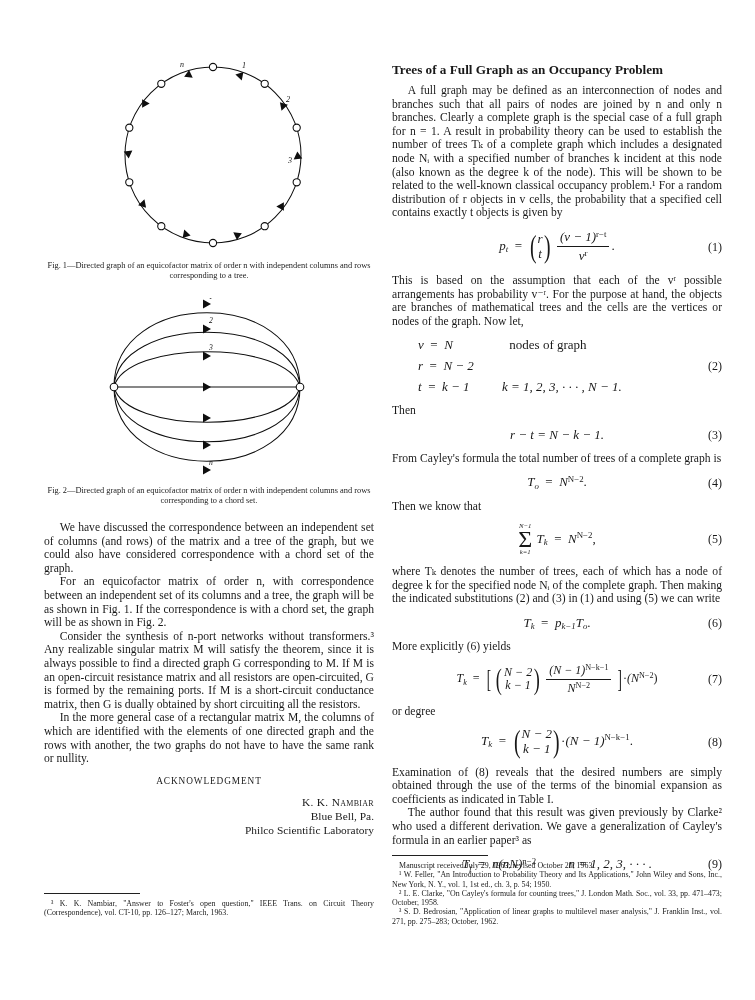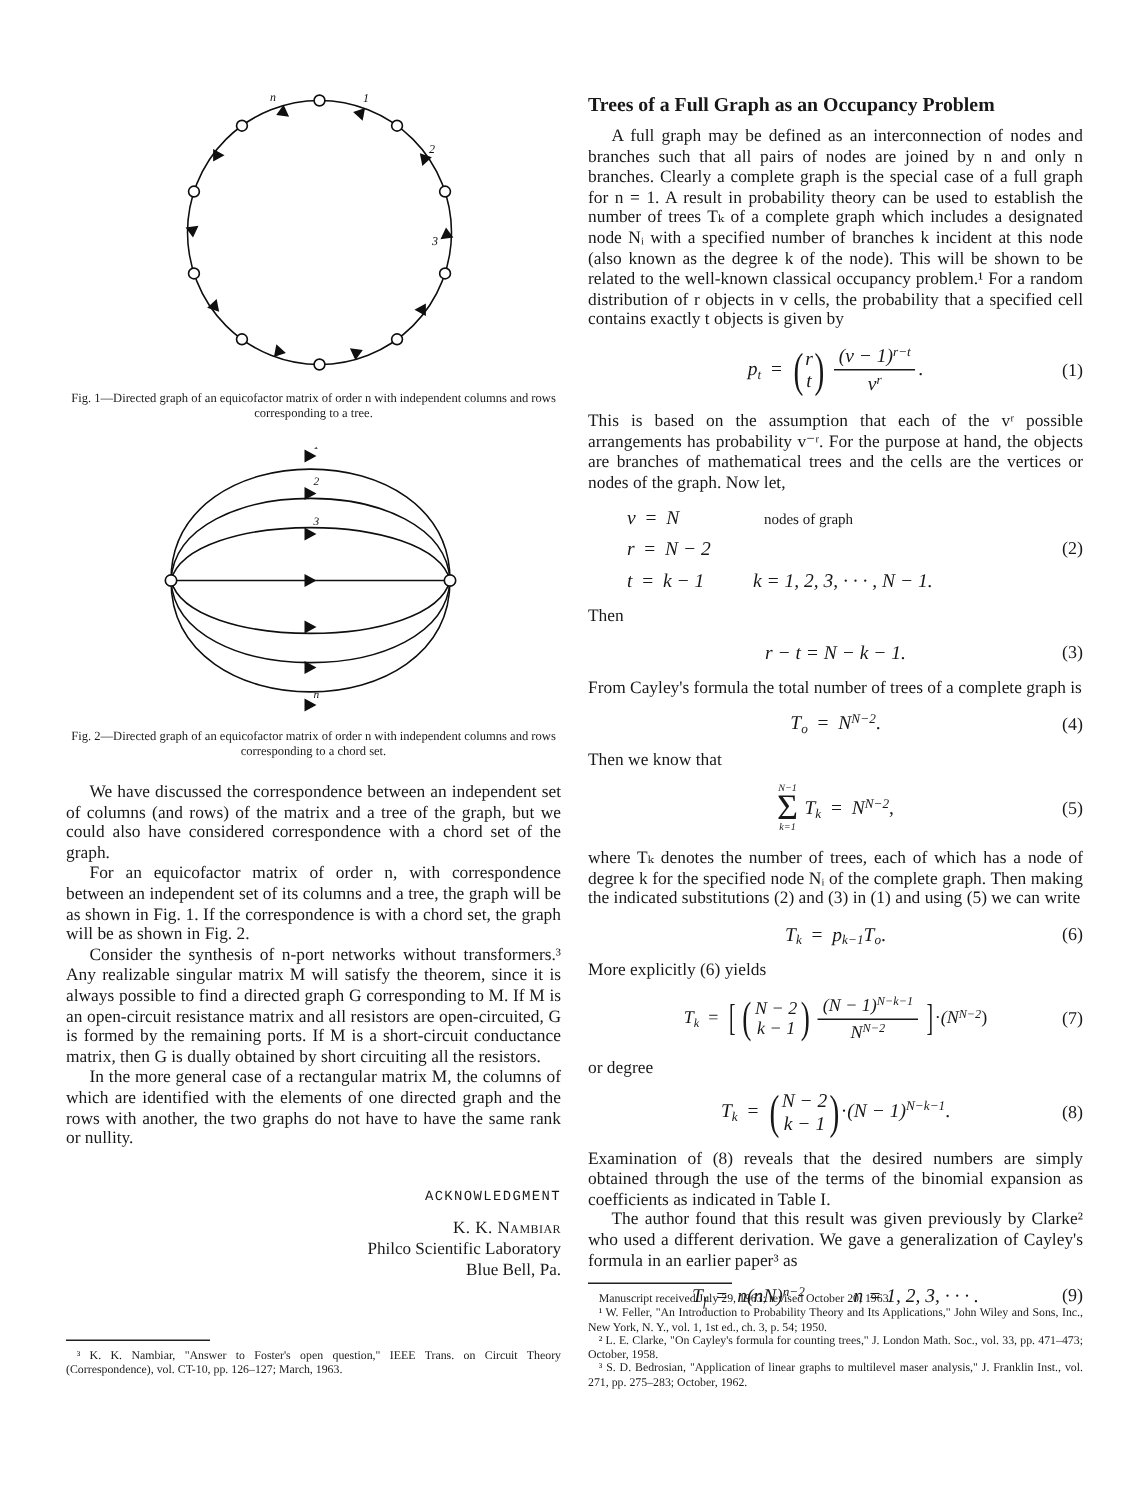--- a/index.html
+++ b/index.html
@@ -75,27 +75,26 @@
   }
   p.body.noindent { text-indent: 0; }
   .sec-title {
     margin: 0 0 7px 0;
     font-size: 13.2px;
     font-weight: bold;
     line-height: 15px;
     text-align: left;
   }
   .ack-head {
-    margin: 26px 0 4px 0;
-    text-align: right;
+    margin: 10px 0 4px 0;
+    text-align: center;
     font-size: 9.3px;
     letter-spacing: .9px;
     font-variant: small-caps;
     text-transform: uppercase;
-    font-family: Liberation Mono, monospace;
   }
   .sig {
     margin-top: 9px;
     text-align: right;
     font-size: 11.4px;
     line-height: 14px;
   }
   .sig .nm { font-variant: small-caps; letter-spacing: .3px; }
 
   
@@ -108,21 +107,21 @@
   }
   .eq .num {
     position: absolute;
     right: 0;
     top: 50%;
     transform: translateY(-50%);
     font-size: 12px;
   }
   .mi { font-style: italic; }
   .sub { font-size: .68em; vertical-align: -.28em; font-style: italic; }
-  .sup { font-size: .68em; vertical-align: .48em; font-style: italic; }
+  .sup { font-size: .68em; vertical-align: .48em; }
   .frac {
     display: inline-block;
     vertical-align: middle;
     text-align: center;
     margin: 0 2px;
   }
   .frac .num-t {
     display: block;
     padding: 0 3px 1px 3px;
     border-bottom: 1px solid #1a1a1a;
@@ -276,22 +275,22 @@
   <div class="col col-left" style="top:521px;">
     <p class="body">We have discussed the correspondence between an independent set of columns (and rows) of the matrix and a tree of the graph, but we could also have considered correspondence with a chord set of the graph.</p>
     <p class="body">For an equicofactor matrix of order n, with correspondence between an independent set of its columns and a tree, the graph will be as shown in Fig. 1. If the correspondence is with a chord set, the graph will be as shown in Fig. 2.</p>
     <p class="body">Consider the synthesis of n-port networks without transformers.³ Any realizable singular matrix M will satisfy the theorem, since it is always possible to find a directed graph G corresponding to M. If M is an open-circuit resistance matrix and all resistors are open-circuited, G is formed by the remaining ports. If M is a short-circuit conductance matrix, then G is dually obtained by short circuiting all the resistors.</p>
     <p class="body">In the more general case of a rectangular matrix M, the columns of which are identified with the elements of one directed graph and the rows with another, the two graphs do not have to have the same rank or nullity.</p>
 
     <div class="ack-head">Acknowledgment</div>
 
     <div class="sig">
       <div class="nm">K. K. Nambiar</div>
+      <div>Blue Bell, Pa.</div>
       <div>Philco Scientific Laboratory</div>
-      <div>Blue Bell, Pa.</div>
     </div>
   </div>
 
   <div class="fnrule" style="left:44px; top:893px;"></div>
   <div class="fn" style="left:44px; top:899px; width:330px;">
     <p>³ K. K. Nambiar, "Answer to Foster's open question," IEEE Trans. on Circuit Theory (Correspondence), vol. CT-10, pp. 126–127; March, 1963.</p>
   </div>
 
   <div class="col col-right" style="top:62px;">
     <h2 class="sec-title">Trees of a Full Graph as an Occupancy Problem</h2>
@@ -313,21 +312,21 @@
     </div>
 
     <p class="body noindent">This is based on the assumption that each of the vʳ possible arrangements has probability v⁻ʳ. For the purpose at hand, the objects are branches of mathematical trees and the cells are the vertices or nodes of the graph. Now let,</p>
 
     <div class="eq" style="text-align:left; padding-left:26px;">
       <span class="eqline">
         <span class="mi">v</span>
         &nbsp;<span>=</span>&nbsp;
         <span class="mi">N</span>
         <span class="gap-m"></span>
-        <span style="font-size:10px">nodes of graph</span>
+        <span style="font-size:13px">nodes of graph</span>
       </span>
       <span class="eqline">
         <span class="mi">r</span>
         &nbsp;<span>=</span>&nbsp;
         <span class="mi">N − 2</span>
       </span>
       <span class="eqline">
         <span class="mi">t</span>
         &nbsp;<span>=</span>&nbsp;
         <span class="mi">k − 1</span>

